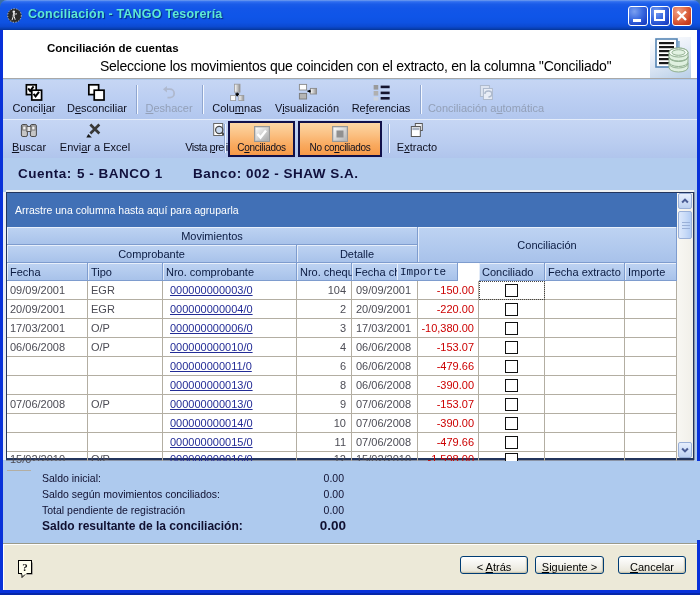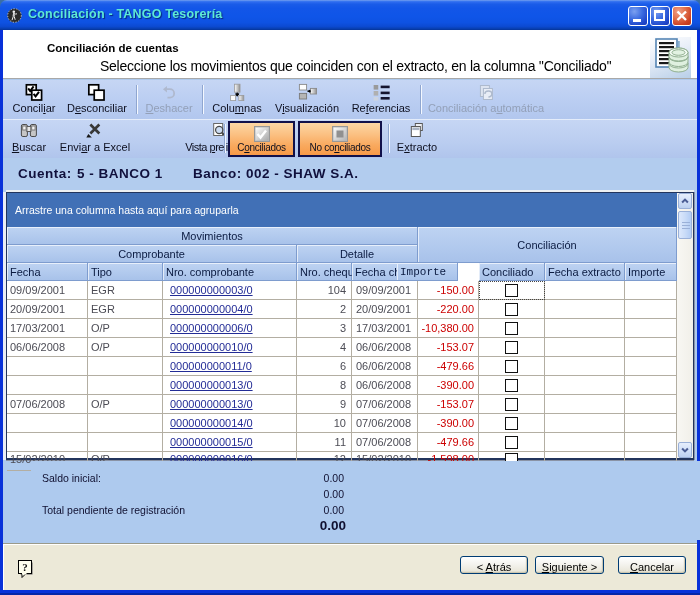--- a/index.html
+++ b/index.html
@@ -407,23 +407,25 @@
               <div style="position:absolute;left:3px;top:10px;width:8px;height:1px;background:#9ab0d8;box-shadow:0 3px 0 #9ab0d8,0 6px 0 #9ab0d8;"></div>
             </div>
           <div class="sbtn" style="bottom:0;"><svg width="12" height="14" viewBox="0 0 12 14">
                 <path d="M6 9.8 L2.4 6.2 l1.4-1.4 L6 7 l2.2-2.2 L9.6 6.2 z" fill="#4a5c94"></path>
               </svg></div>
         </div>
       </div>
       <div id="summary" class="abs">
         <div class="lab" style="top:11px;">Saldo inicial:</div>
           <div class="val" style="left:213px; top:11px;">0.00</div>
+        <div class="lab" style="top:27px;">Saldo según movimientos conciliados:</div>
           <div class="val" style="left:213px; top:27px;">0.00</div>
         <div class="lab" style="top:43px;">Total pendiente de registración</div>
           <div class="val" style="left:213px; top:43px;">0.00</div>
+        <div class="lab" style="top:58px; font-weight:bold; font-size:12px;">Saldo resultante de la conciliación:</div>
           <div class="val" style="left:215px; top:57px; font-weight:bold; font-size:13.5px;">0.00</div>
       </div>
       <div id="botbar" class="abs">
         <svg class="abs" style="left:15px; top:16px;" width="17" height="19" viewBox="0 0 17 19">
           <rect x="2.5" y="2.5" width="12" height="12" fill="#606060"></rect>
           <rect x="0.5" y="0.5" width="13" height="13" fill="#ffffee" stroke="#000"></rect>
           <path d="M4 13.5 h4 l-4 4 z" fill="#ffffee" stroke="#000" stroke-width="1"></path>
           <rect x="4" y="13" width="4.5" height="1.5" fill="#ffffee"></rect>
           <text x="7" y="11" font-size="11" font-weight="bold" text-anchor="middle" fill="#101010" font-family="Liberation Serif">?</text>
         </svg>

